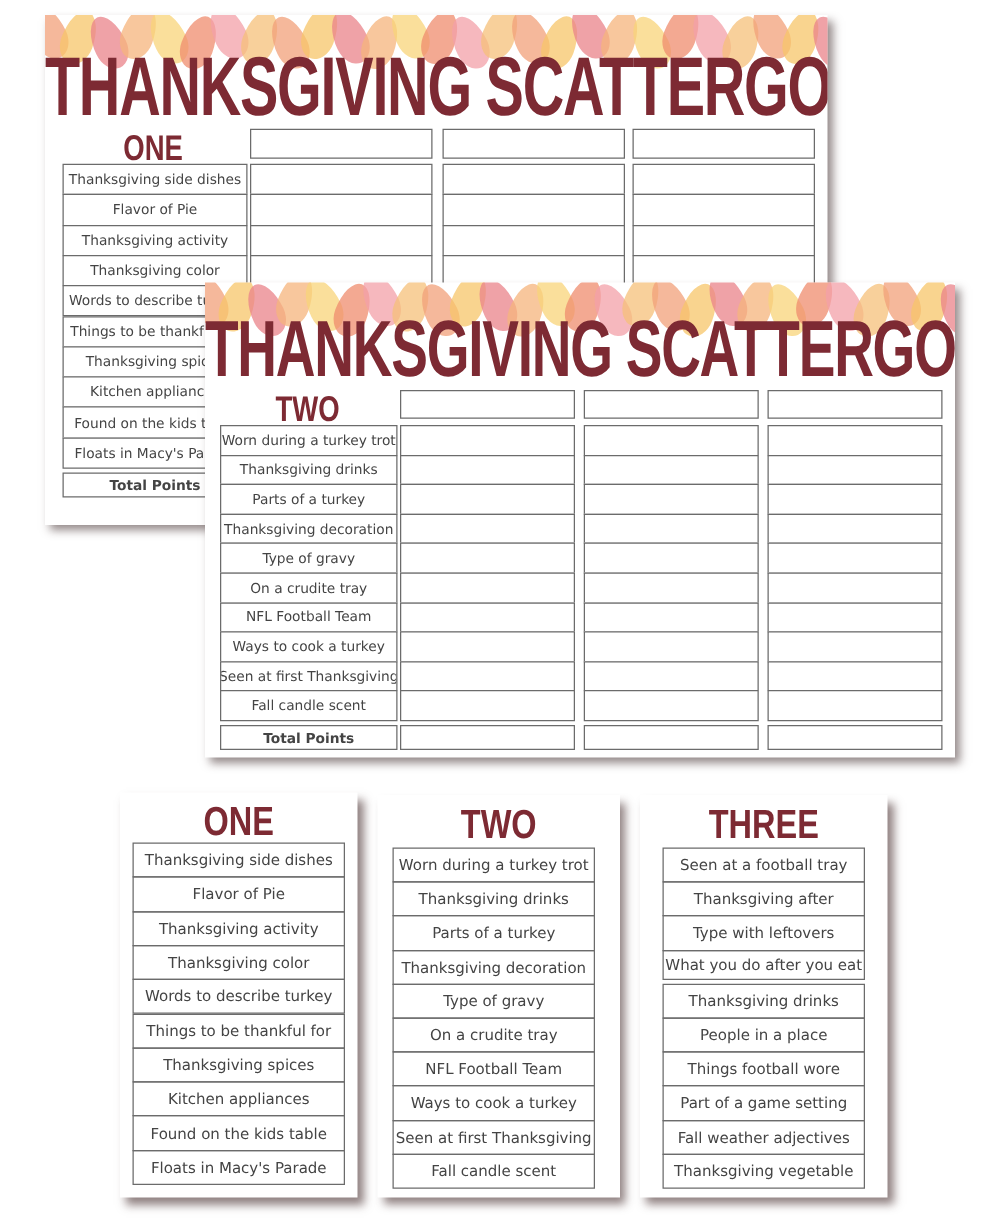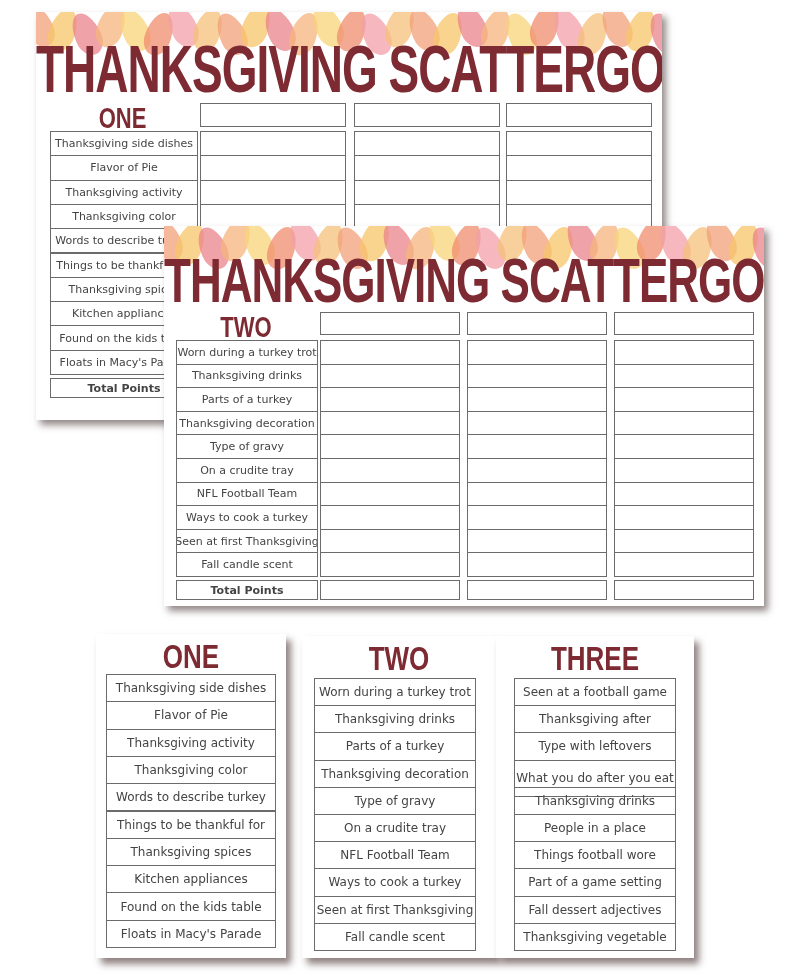--- a/index.html
+++ b/index.html
@@ -215,27 +215,27 @@
       <div class="card-cell" style="left:12px;top:96.4px;width:162px;height:28.2px;">Parts of a turkey</div>
       <div class="card-cell" style="left:12px;top:123.6px;width:162px;height:28.2px;">Thanksgiving decoration</div>
       <div class="card-cell" style="left:12px;top:150.8px;width:162px;height:28.2px;">Type of gravy</div>
       <div class="card-cell" style="left:12px;top:178px;width:162px;height:28.2px;">On a crudite tray</div>
       <div class="card-cell" style="left:12px;top:205.2px;width:162px;height:28.2px;">NFL Football Team</div>
       <div class="card-cell" style="left:12px;top:232.4px;width:162px;height:28.2px;">Ways to cook a turkey</div>
       <div class="card-cell" style="left:12px;top:259.6px;width:162px;height:28.2px;">Seen at first Thanksgiving</div>
       <div class="card-cell" style="left:12px;top:286.79999999999995px;width:162px;height:28.2px;">Fall candle scent</div>
     </div>
 </div>
-<div class="card" style="left:496px;top:636px;width:198px;height:322px;">
+<div class="card" style="left:512px;top:636px;width:198px;height:322px;">
   <div class="card-label" style="top:4px;">THREE</div>
   <div id="card2">
-      <div class="card-cell" style="left:18px;top:42px;width:162px;height:28.2px;">Seen at a football game</div>
+      <div class="card-cell" style="left:18px;top:42px;width:162px;height:28.2px;">Seen at a football tray</div>
       <div class="card-cell" style="left:18px;top:69.2px;width:162px;height:28.2px;">Thanksgiving after</div>
       <div class="card-cell" style="left:18px;top:96.4px;width:162px;height:28.2px;">Type with leftovers</div>
-      <div class="card-cell" style="left:18px;top:123.6px;width:162px;height:37px;">What you do after you eat</div>
+      <div class="card-cell" style="left:18px;top:123.6px;width:162px;height:24px;">What you do after you eat</div>
       <div class="card-cell" style="left:18px;top:150.8px;width:162px;height:28.2px;">Thanksgiving drinks</div>
       <div class="card-cell" style="left:18px;top:178px;width:162px;height:28.2px;">People in a place</div>
       <div class="card-cell" style="left:18px;top:205.2px;width:162px;height:28.2px;">Things football wore</div>
       <div class="card-cell" style="left:18px;top:232.4px;width:162px;height:28.2px;">Part of a game setting</div>
-      <div class="card-cell" style="left:18px;top:259.6px;width:162px;height:28.2px;">Fall dessert adjectives</div>
+      <div class="card-cell" style="left:18px;top:259.6px;width:162px;height:28.2px;">Fall weather adjectives</div>
       <div class="card-cell" style="left:18px;top:286.79999999999995px;width:162px;height:28.2px;text-align:right;">Thanksgiving vegetable</div>
     </div>
 </div>
 
 </body></html>

